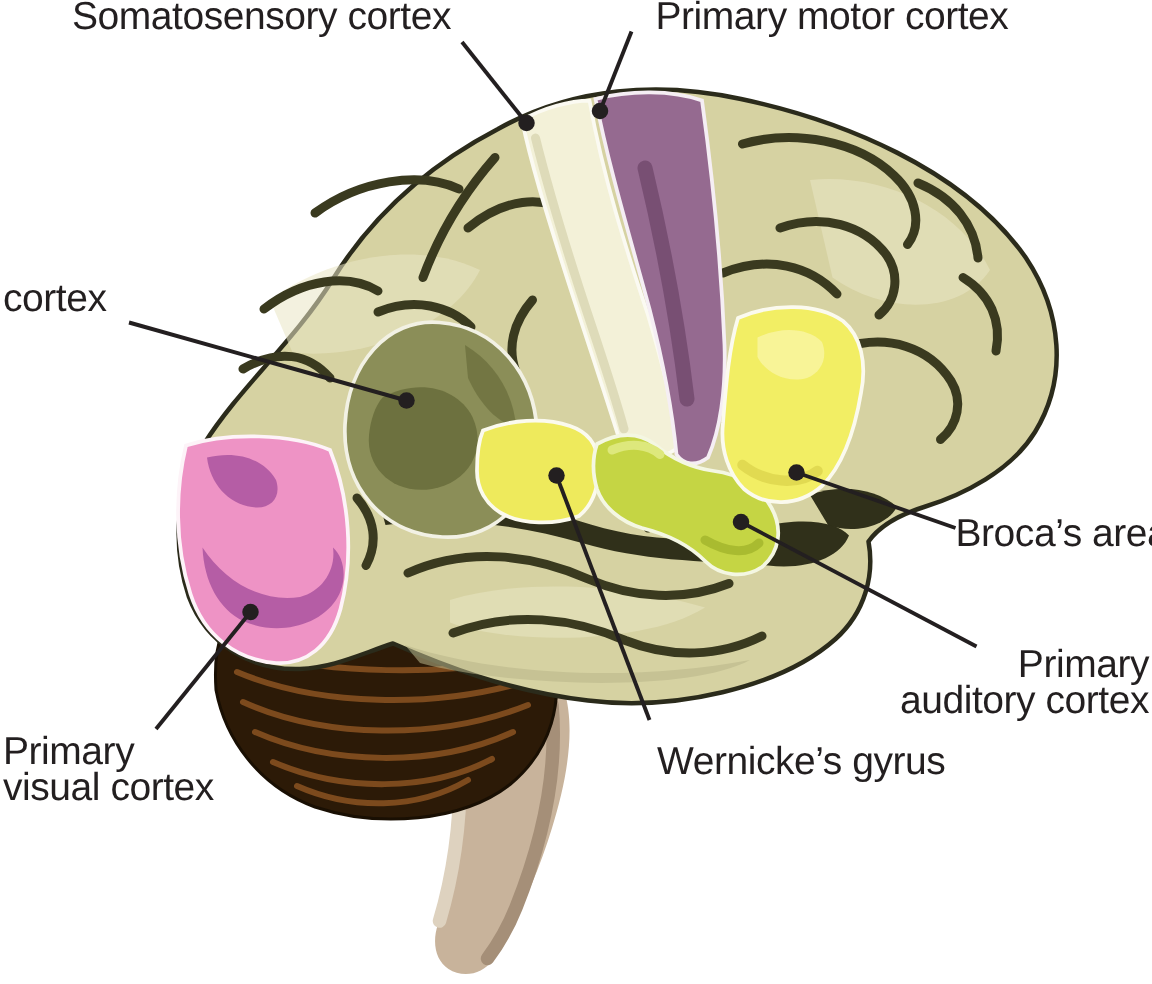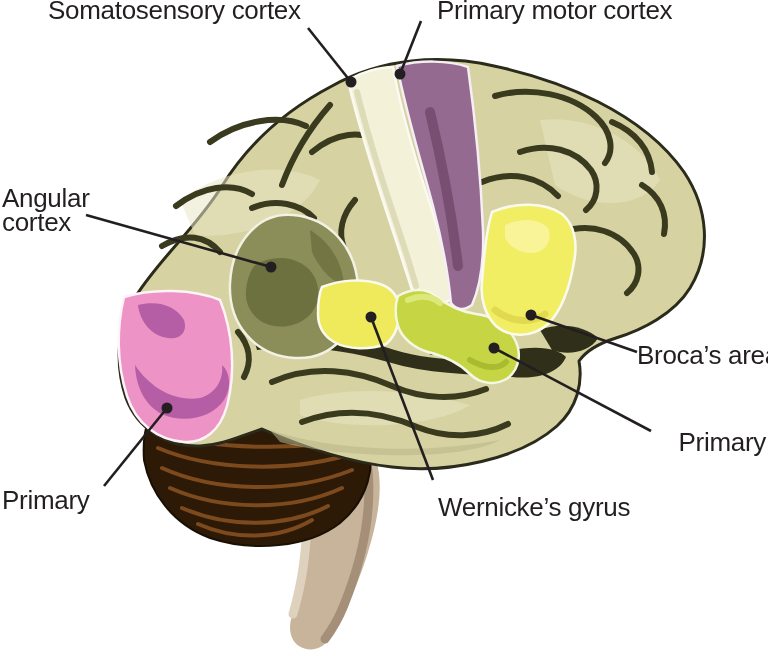--- a/index.html
+++ b/index.html
@@ -172,33 +172,34 @@
 
   <div class="label" style="left:48px; top:-2px;">
     <span>Somatosensory cortex</span>
   </div>
 
   <div class="label" style="left:437px; top:-2px;">
     <span>Primary motor cortex</span>
   </div>
 
   <div class="label" style="left:2px; top:186px;">
-    <span>Angular</span>
     <span>cortex</span>
   </div>
 
   <div class="label" style="left:637px; top:343px;">
     <span>Broca’s area</span>
   </div>
 
   <div class="label right" style="left:560px; top:430px; width:206px;">
     <span>Primary</span>
+    <span>auditory cortex</span>
   </div>
 
   <div class="label" style="left:438px; top:495px;">
     <span>Wernicke’s gyrus</span>
   </div>
 
   <div class="label" style="left:2px; top:488px;">
     <span>Primary</span>
+    <span>visual cortex</span>
   </div>
 
 </div>
 
 </body></html>

